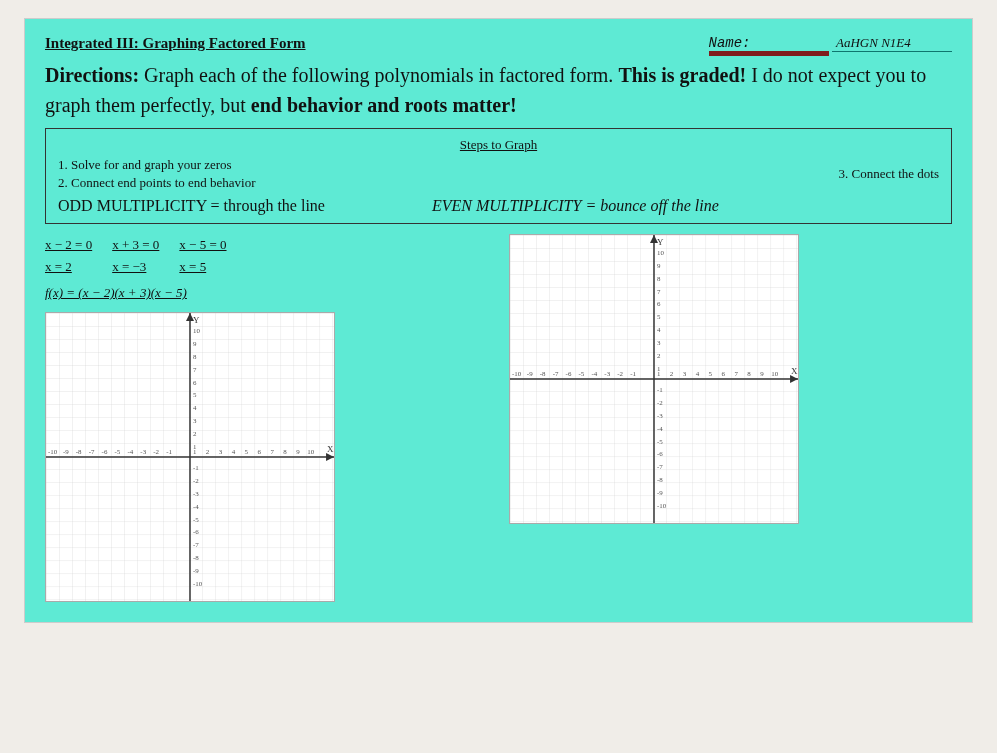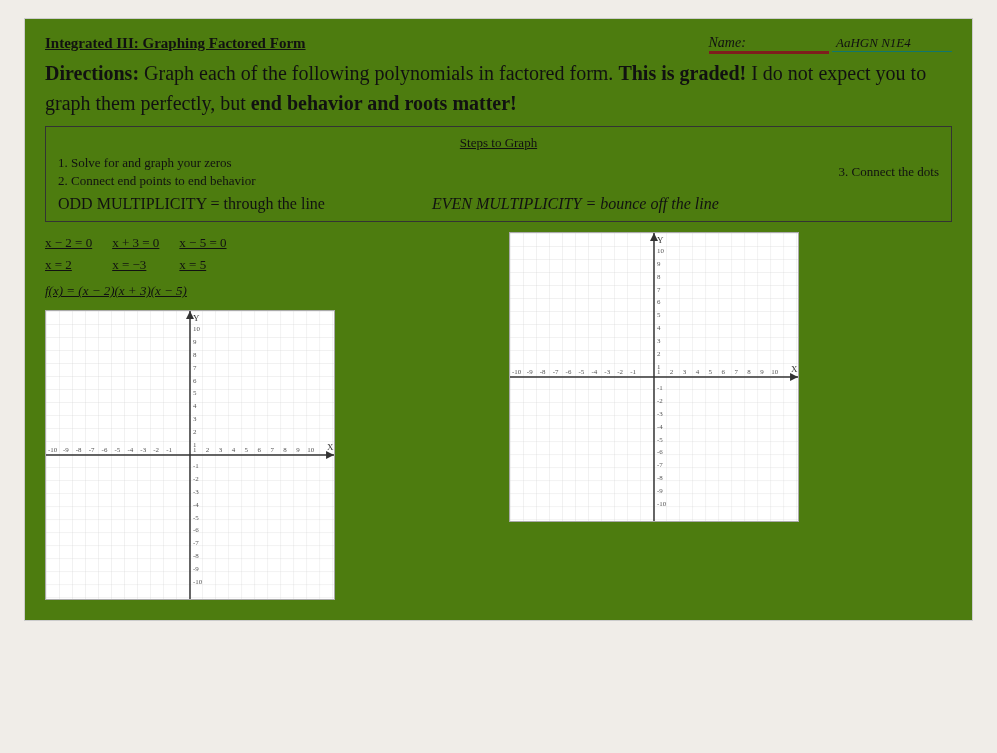--- a/index.html
+++ b/index.html
@@ -6,21 +6,21 @@
     body {
       background: #f0ede8;
       font-family: 'Times New Roman', Times, serif;
       font-size: 14px;
       color: #111;
       width: 997px;
       min-height: 753px;
       padding: 18px 24px;
     }
     .page {
-      background: #4d7c0f;
+      background: #5eead4;
       border: 1px solid #ccc;
       padding: 16px 20px;
       max-width: 960px;
       margin: 0 auto;
     }
     .header-row {
       display: flex;
       justify-content: space-between;
       align-items: flex-start;
       margin-bottom: 4px;
@@ -28,23 +28,24 @@
     .title {
       font-weight: bold;
       font-size: 15px;
       text-decoration: underline;
     }
     .name-line {
       font-size: 14px;
     }
     .name-line span {
       font-style: italic;
-      border-bottom: 3px solid #7f1d1d;
+      border-bottom: 5px solid #7f1d1d;
       display: inline-block;
       min-width: 120px;
+      font-family: Liberation Mono, monospace;
     }
     .directions {
       font-size: 20px;
       margin-bottom: 8px;
       line-height: 1.5;
     }
     .steps-box {
       border: 1px solid #333;
       padding: 8px 12px;
       margin-bottom: 10px;

